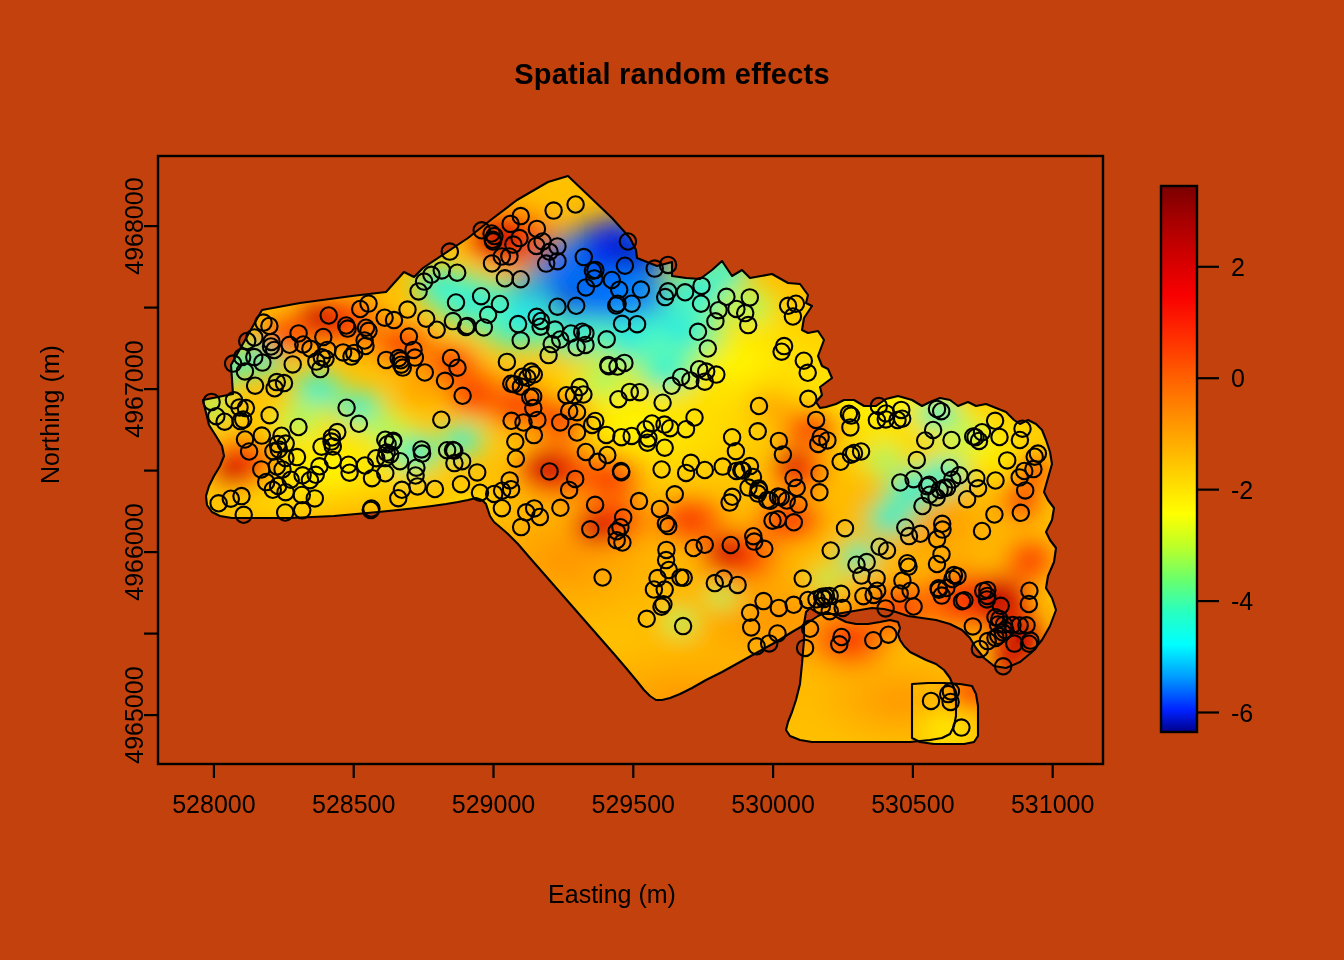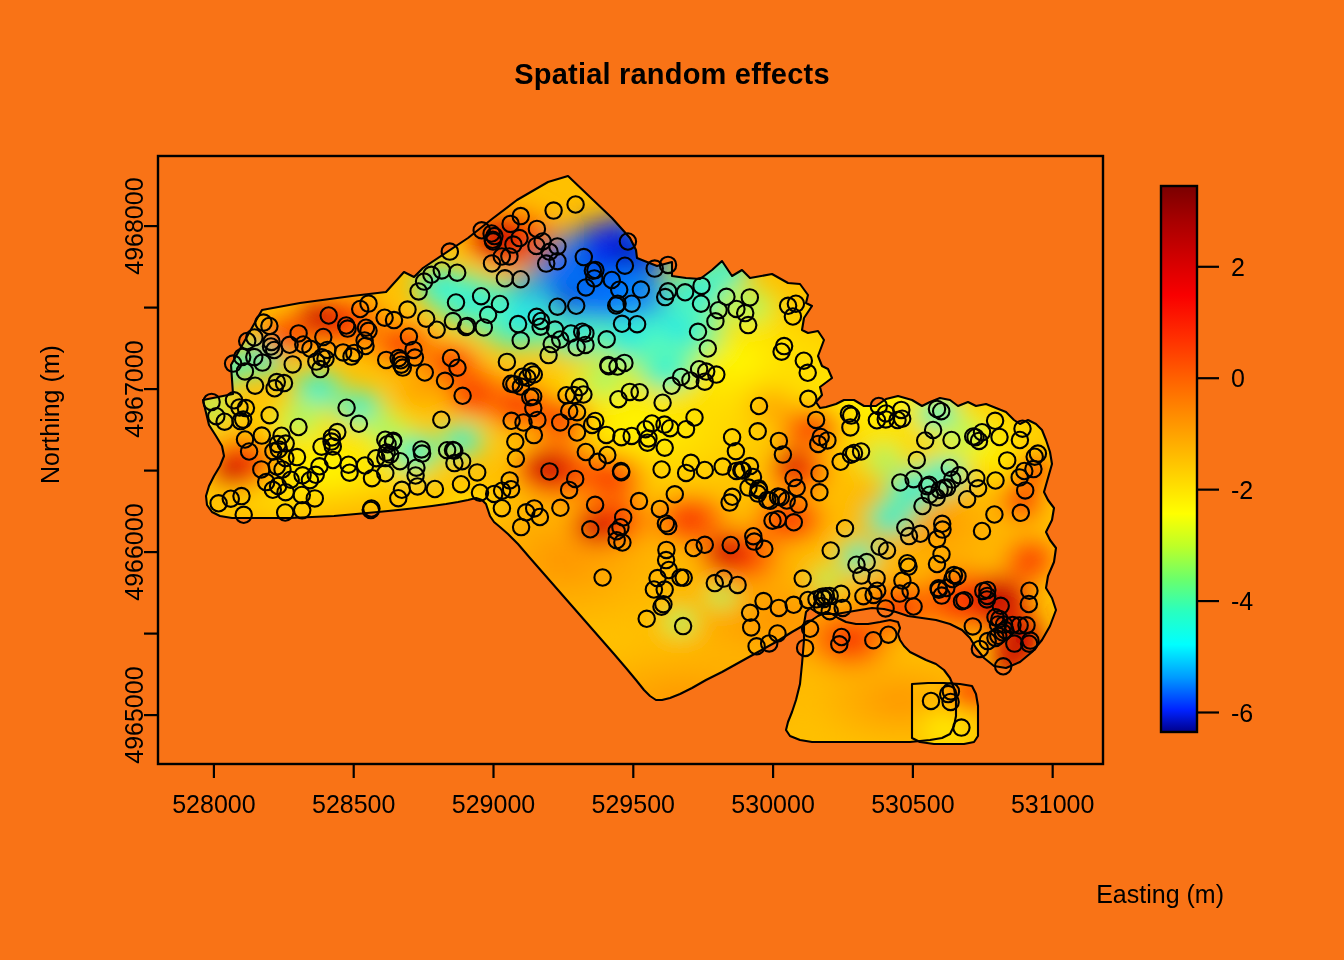--- a/index.html
+++ b/index.html
@@ -1,24 +1,24 @@
 <!DOCTYPE html>
 <html><head>
 <meta charset="utf-8">
 <style>
   html,body{margin:0;padding:0;background:#ffffff;}
   body{width:1344px;height:960px;overflow:hidden;
        font-family:"Liberation Sans", sans-serif;color:#000;}
-  #stage{position:relative;width:1344px;height:960px;background:#f97316;}
+  #stage{position:relative;width:1344px;height:960px;background:#c2410c;}
   .plot-title{
     position:absolute;left:0;top:58px;width:1344px;text-align:center;
     font-size:29px;font-weight:bold;letter-spacing:.2px;
   }
   .x-axis-title{
-    position:absolute;left:0;top:880px;width:1224px;text-align:right;
+    position:absolute;left:0;top:880px;width:1224px;text-align:center;
     font-size:25px;
   }
   .y-axis-title{
     position:absolute;left:-100px;top:400px;width:300px;text-align:center;
     font-size:25px;transform:rotate(-90deg);transform-origin:center center;
   }
   svg{position:absolute;left:0;top:0;}
   .tick-label{font-family:"Liberation Sans", sans-serif;font-size:25px;fill:#000;}
   .cb-label{font-family:"Liberation Sans", sans-serif;font-size:25px;fill:#000;}
 </style>

